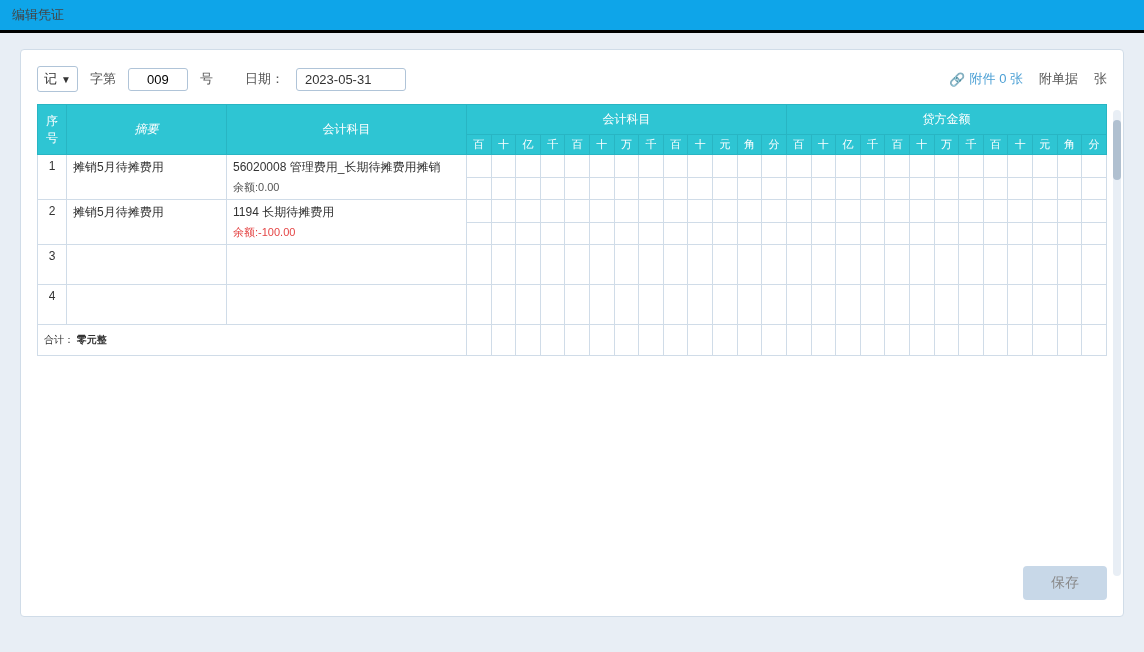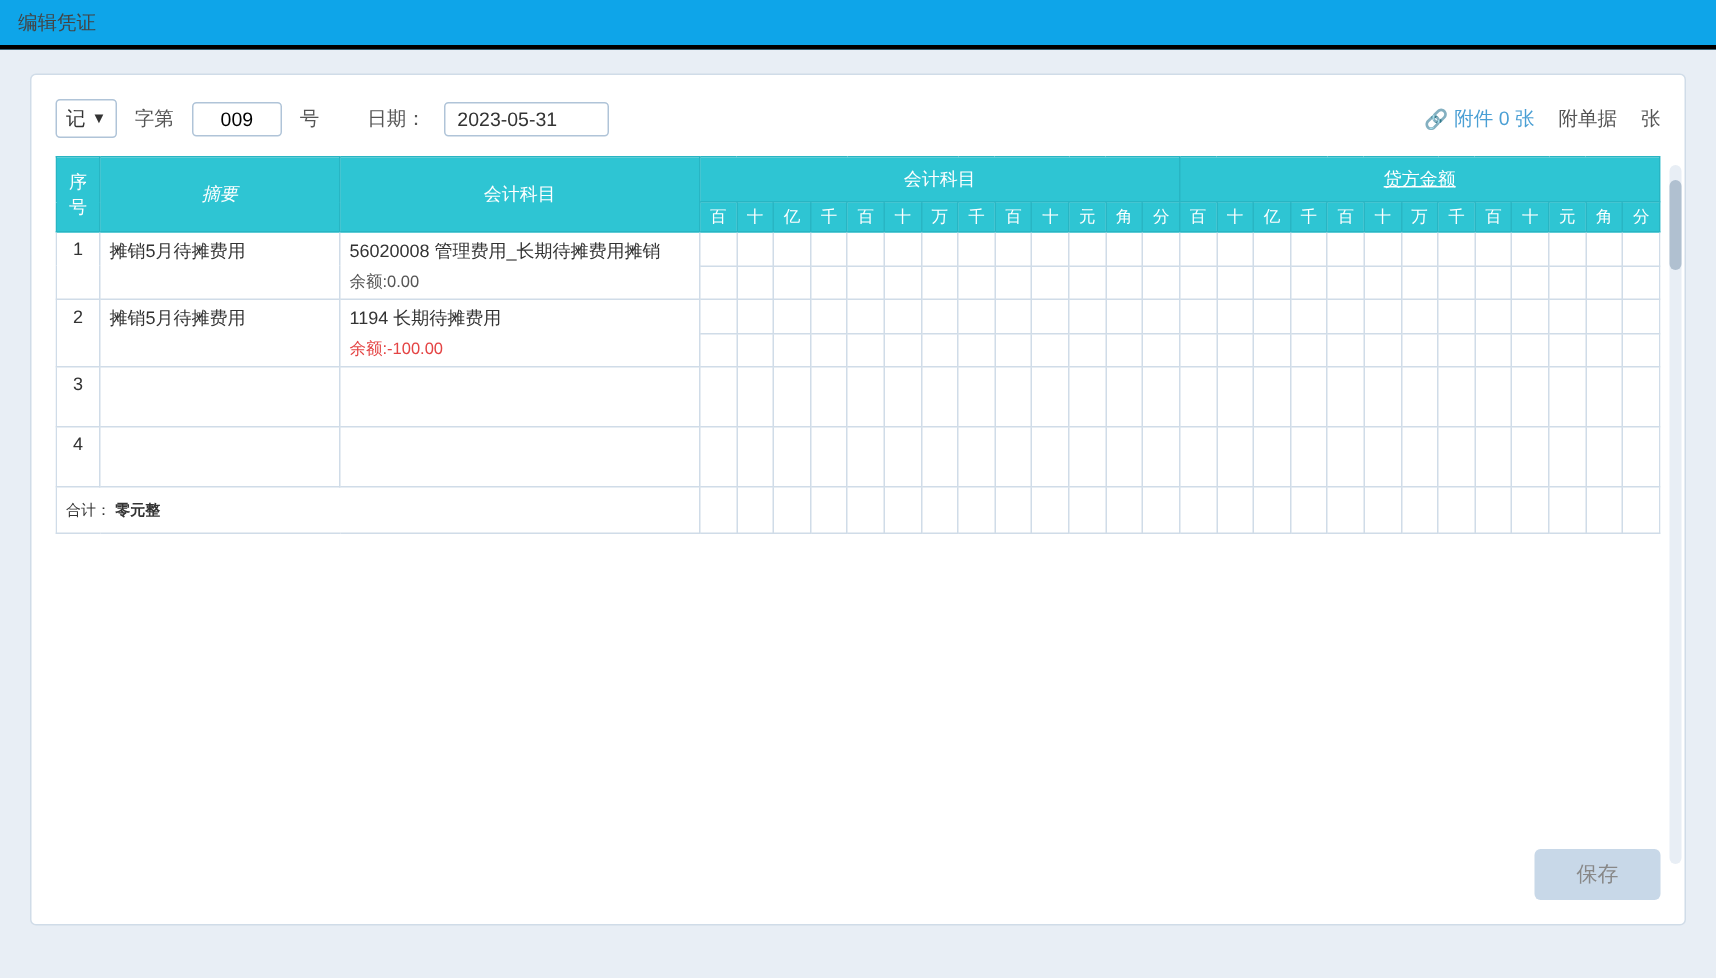--- a/index.html
+++ b/index.html
@@ -136,21 +136,21 @@
     .voucher-table td {
       border: 1px solid #d0dce8;
       padding: 4px 6px;
       vertical-align: top;
       color: #333;
     }
     .col-seq { width: 29px; text-align: center; }
     .col-summary { width: 160px; font-style: italic; }
     .col-account { width: 240px; }
     .col-debit-header { background: #2ec5d3; }
-    .col-credit-header { background: #2ec5d3; text-decoration: underline; }
+    .col-credit-header { background: #2ec5d3; }
     .summary-row td {
       padding: 8px 6px;
       font-size: 10px;
     }
     .footer-row {
       display: flex;
       gap: 40px;
       padding: 10px 0 0 4px;
       color: #aaa;
       font-size: 12px;

